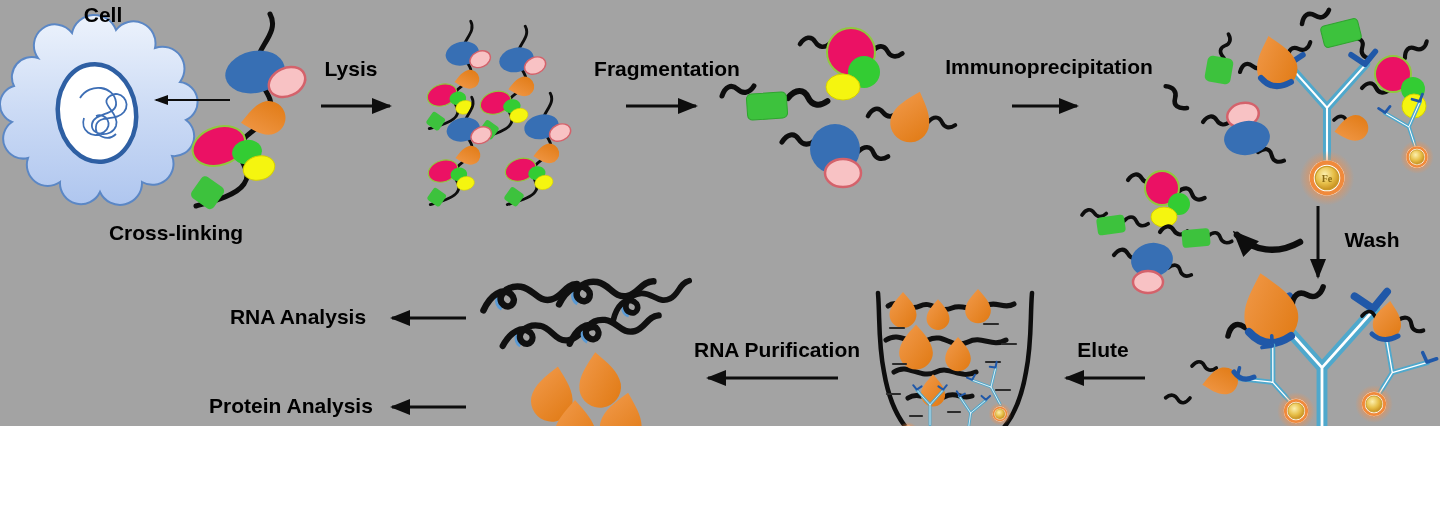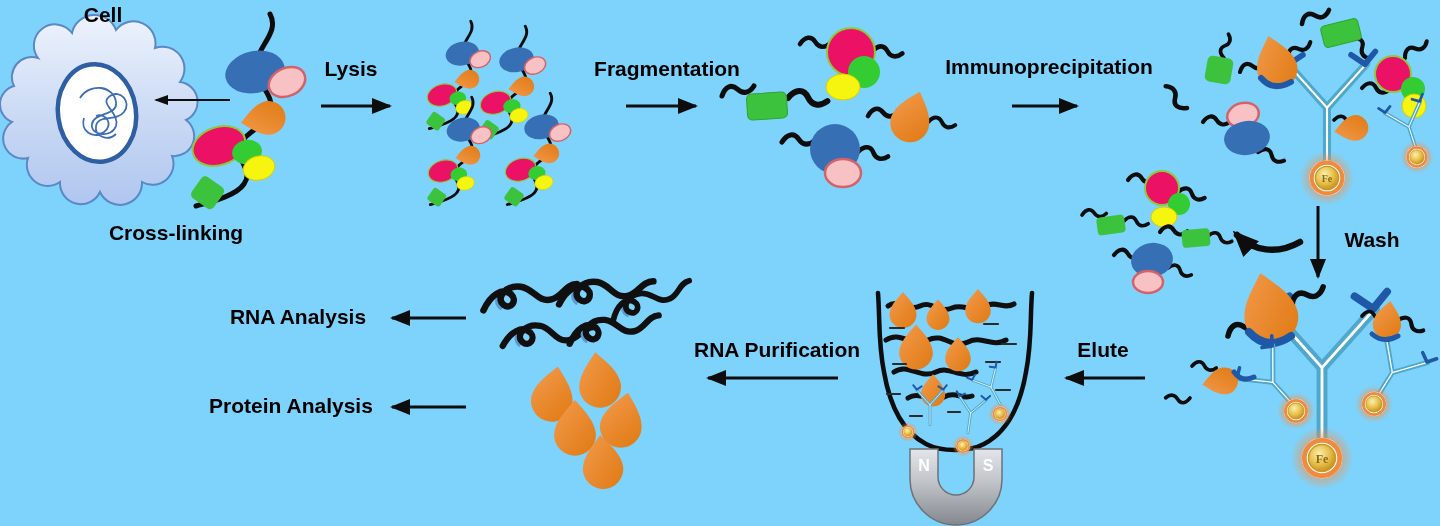--- a/index.html
+++ b/index.html
@@ -1,16 +1,16 @@
 <!DOCTYPE html>
 <html><head>
 <meta charset="utf-8">
 <style>
   html,body{margin:0;padding:0;background:#fff;}
-  .stage{position:relative;width:1440px;height:526px;background:#7dd3fc;overflow:hidden;
+  .stage{position:relative;width:1440px;height:426px;background:#a3a3a3;overflow:hidden;
          font-family:"Liberation Sans",sans-serif;}
   .rna{fill:none;stroke:#0d0d0d;stroke-width:5;stroke-linecap:round;}
   .rna2{fill:none;stroke:#101010;stroke-width:5;stroke-linecap:round;}
   .lbl{font:700 21px "Liberation Sans",sans-serif;fill:#000;text-anchor:middle;}
   .mag{font:700 16px "Liberation Sans",sans-serif;fill:#fff;text-anchor:middle;}
   .fe{font:700 10px "Liberation Serif",serif;fill:#8a6a15;text-anchor:middle;}
   .arrow{stroke:#0d0d0d;stroke-width:3;fill:none;}
   .arrow-thin{stroke:#0d0d0d;stroke-width:2;fill:none;}
   .arrow-thick{stroke:#0d0d0d;stroke-width:6.5;fill:none;stroke-linecap:round;}
   .dash{stroke:#2b2b2b;stroke-width:2.2;stroke-linecap:round;}

